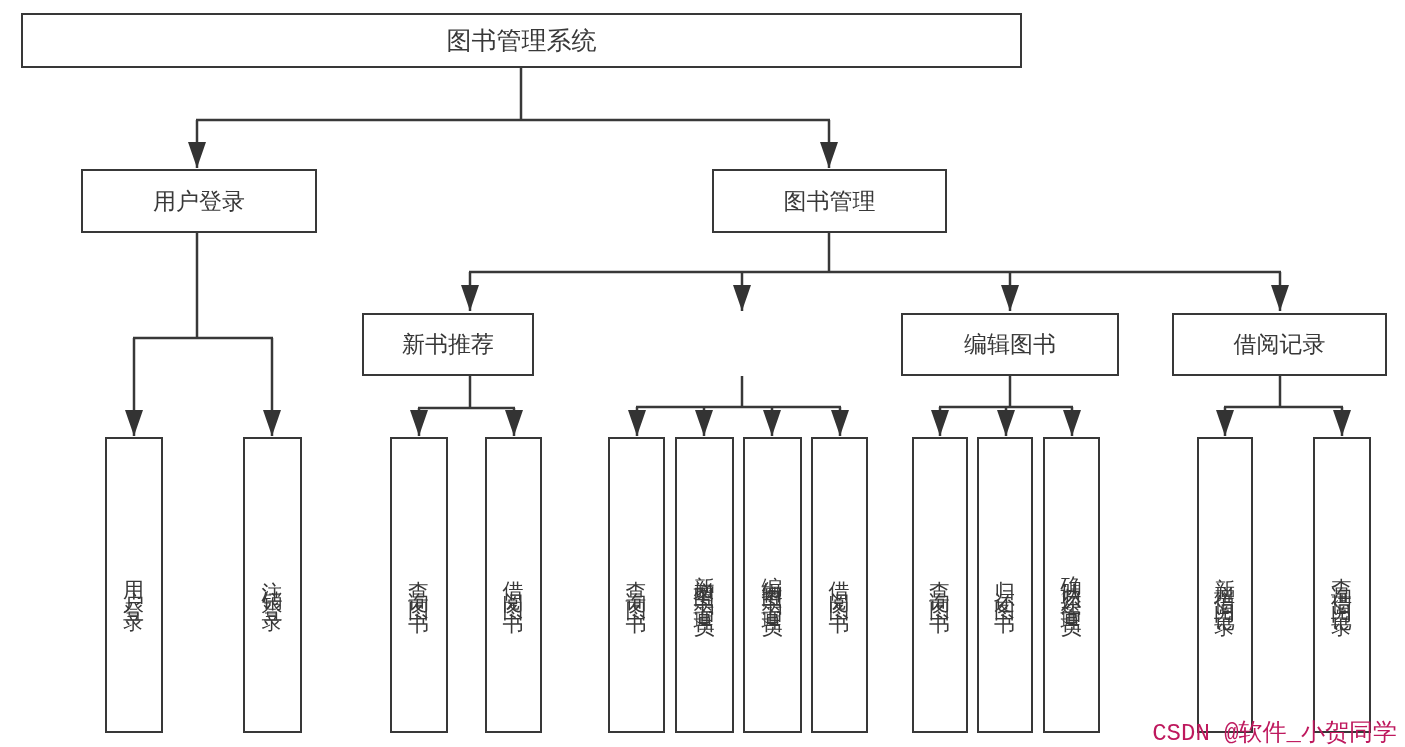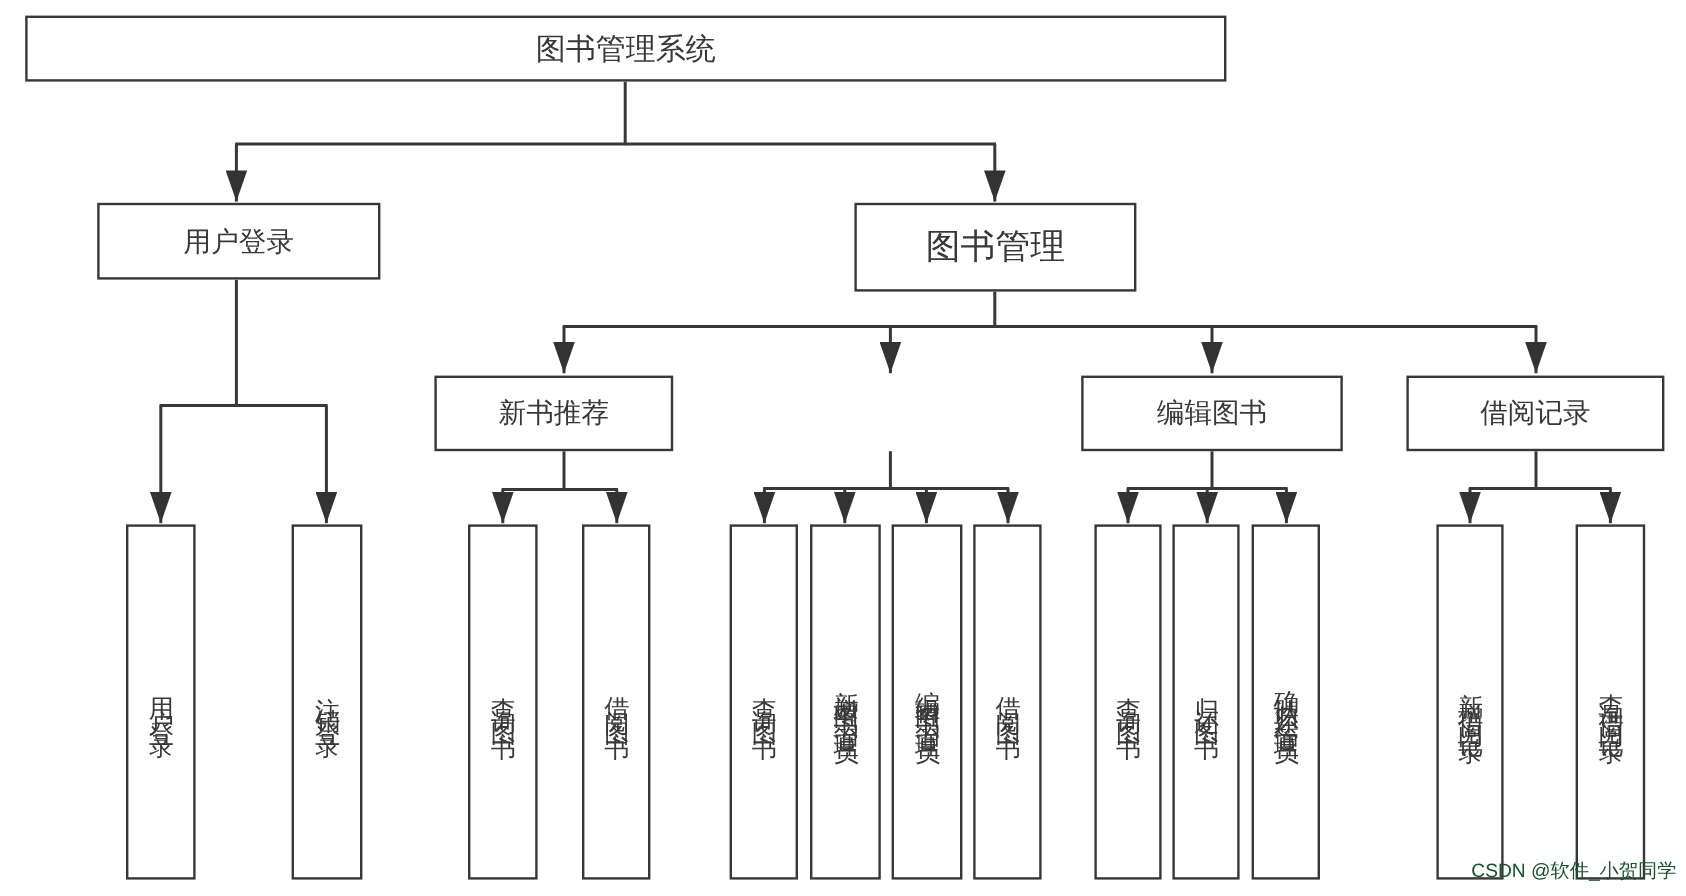--- a/index.html
+++ b/index.html
@@ -19,23 +19,23 @@
     box-sizing:border-box;
     border:2.5px solid #383838;
     background:#ffffff;
     display:flex;align-items:center;justify-content:center;
     color:#383838;
     z-index:2;
   }
   .hnode span{white-space:nowrap;}
   .n-root{left:21px;top:13px;width:1001px;height:55px;font-size:25px;}
   .n-login{left:81px;top:169px;width:236px;height:64px;font-size:23px;}
-  .n-mgmt{left:712px;top:169px;width:235px;height:74px;font-size:29px;text-align:right;}
+  .n-mgmt{left:712px;top:169px;width:235px;height:64px;font-size:23px;text-align:right;}
   .l3{top:313px;height:63px;font-size:23px;}
-  .n-l3-1{left:362px;width:199px;}
+  .n-l3-1{left:362px;width:172px;}
   .n-l3-2{left:633px;width:219px;}
   .n-l3-3{left:901px;width:218px;}
   .n-l3-4{left:1172px;width:215px;}
   .vbox{top:437px;height:296px;font-size:21px;}
   .vbox span{
     writing-mode:vertical-rl;
     letter-spacing:0.5em;
     line-height:1;
   }
   .vbox span.mid{letter-spacing:0.38em;}
@@ -49,24 +49,25 @@
   .n-leaf-7{left:743px;width:59px;}
   .n-leaf-8{left:811px;width:57px;}
   .n-leaf-9{left:912px;width:56px;}
   .n-leaf-10{left:977px;width:56px;}
   .n-leaf-11{left:1043px;width:57px;}
   .n-leaf-12{left:1197px;width:56px;}
   .n-leaf-13{left:1313px;width:58px;}
   .watermark{
     position:absolute;
     right:8px;top:716px;
-    font-size:16px;
-    color:#14532d;
+    font-size:24px;
+    color:#be185d;
     z-index:5;
     white-space:nowrap;
+    font-family:Liberation Mono, monospace;
   }
 </style>
 </head>
 <body>
 
 <div id="stage">
 
   <svg id="wires" width="1405" height="747" viewBox="0 0 1405 747">
     <defs>
       <marker id="arrow" viewBox="0 0 26 18" markerUnits="userSpaceOnUse" markerWidth="26" markerHeight="18" refX="26" refY="9" orient="auto">

